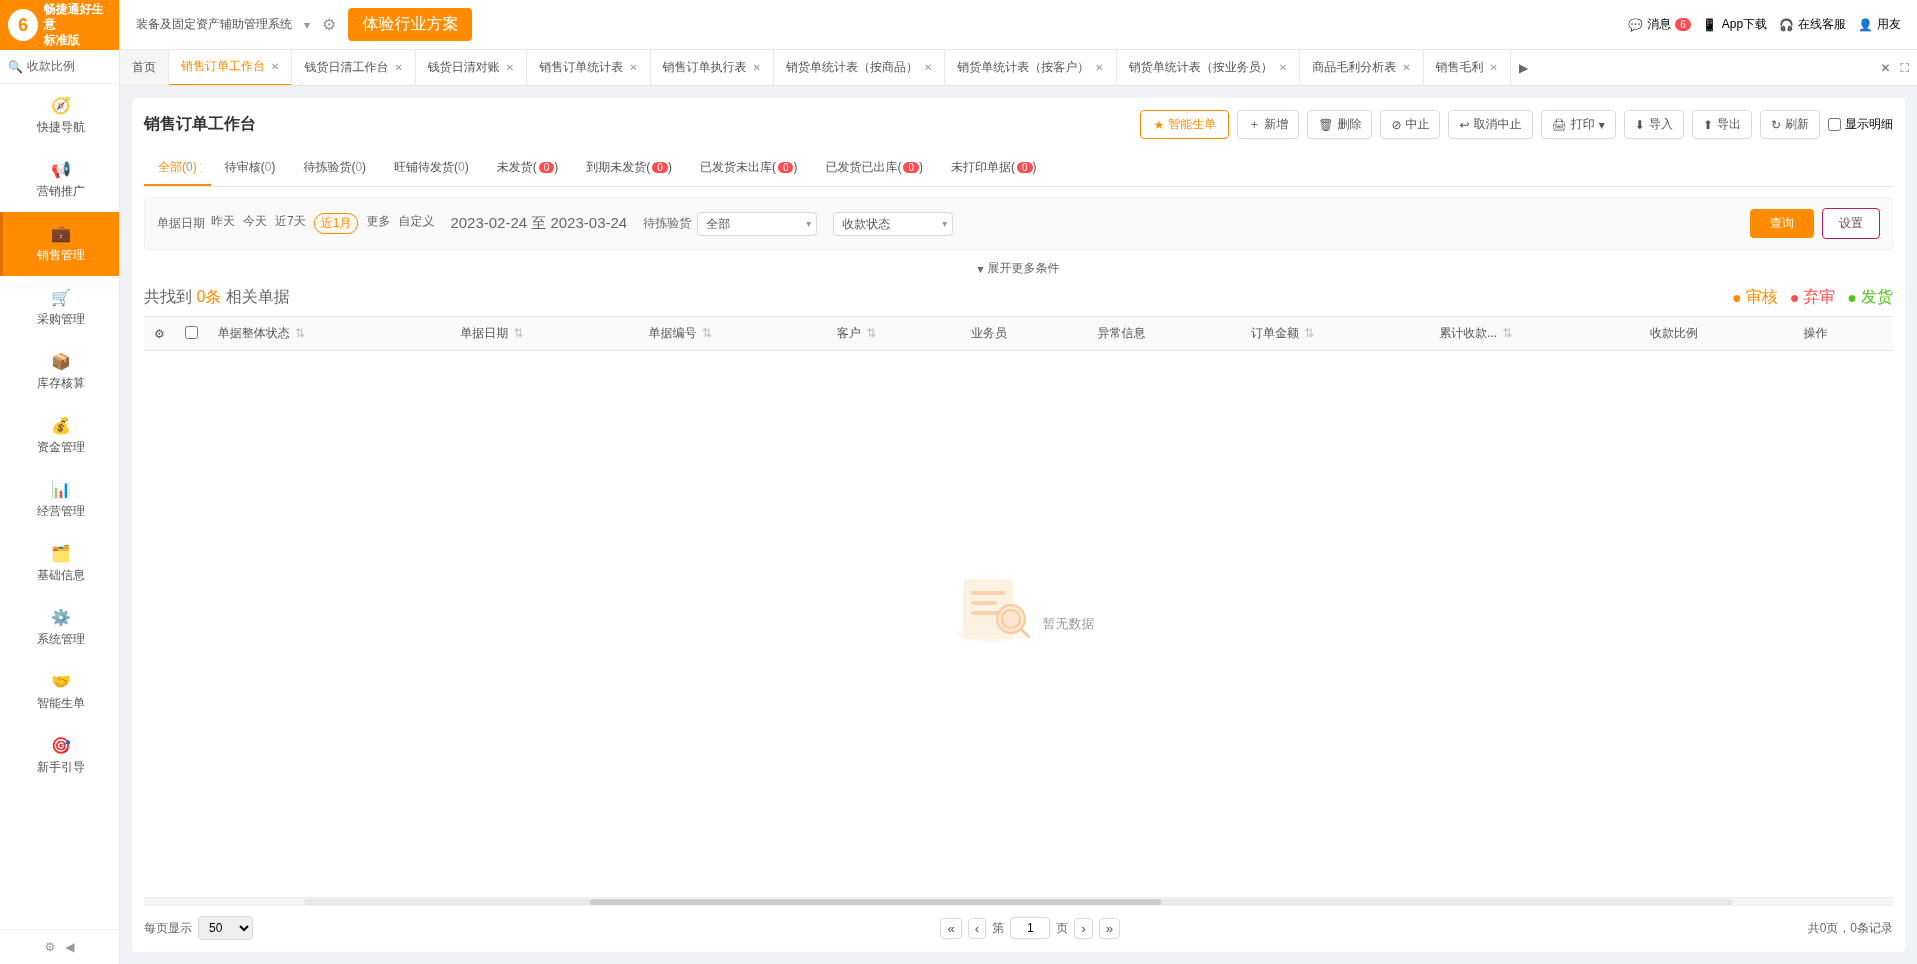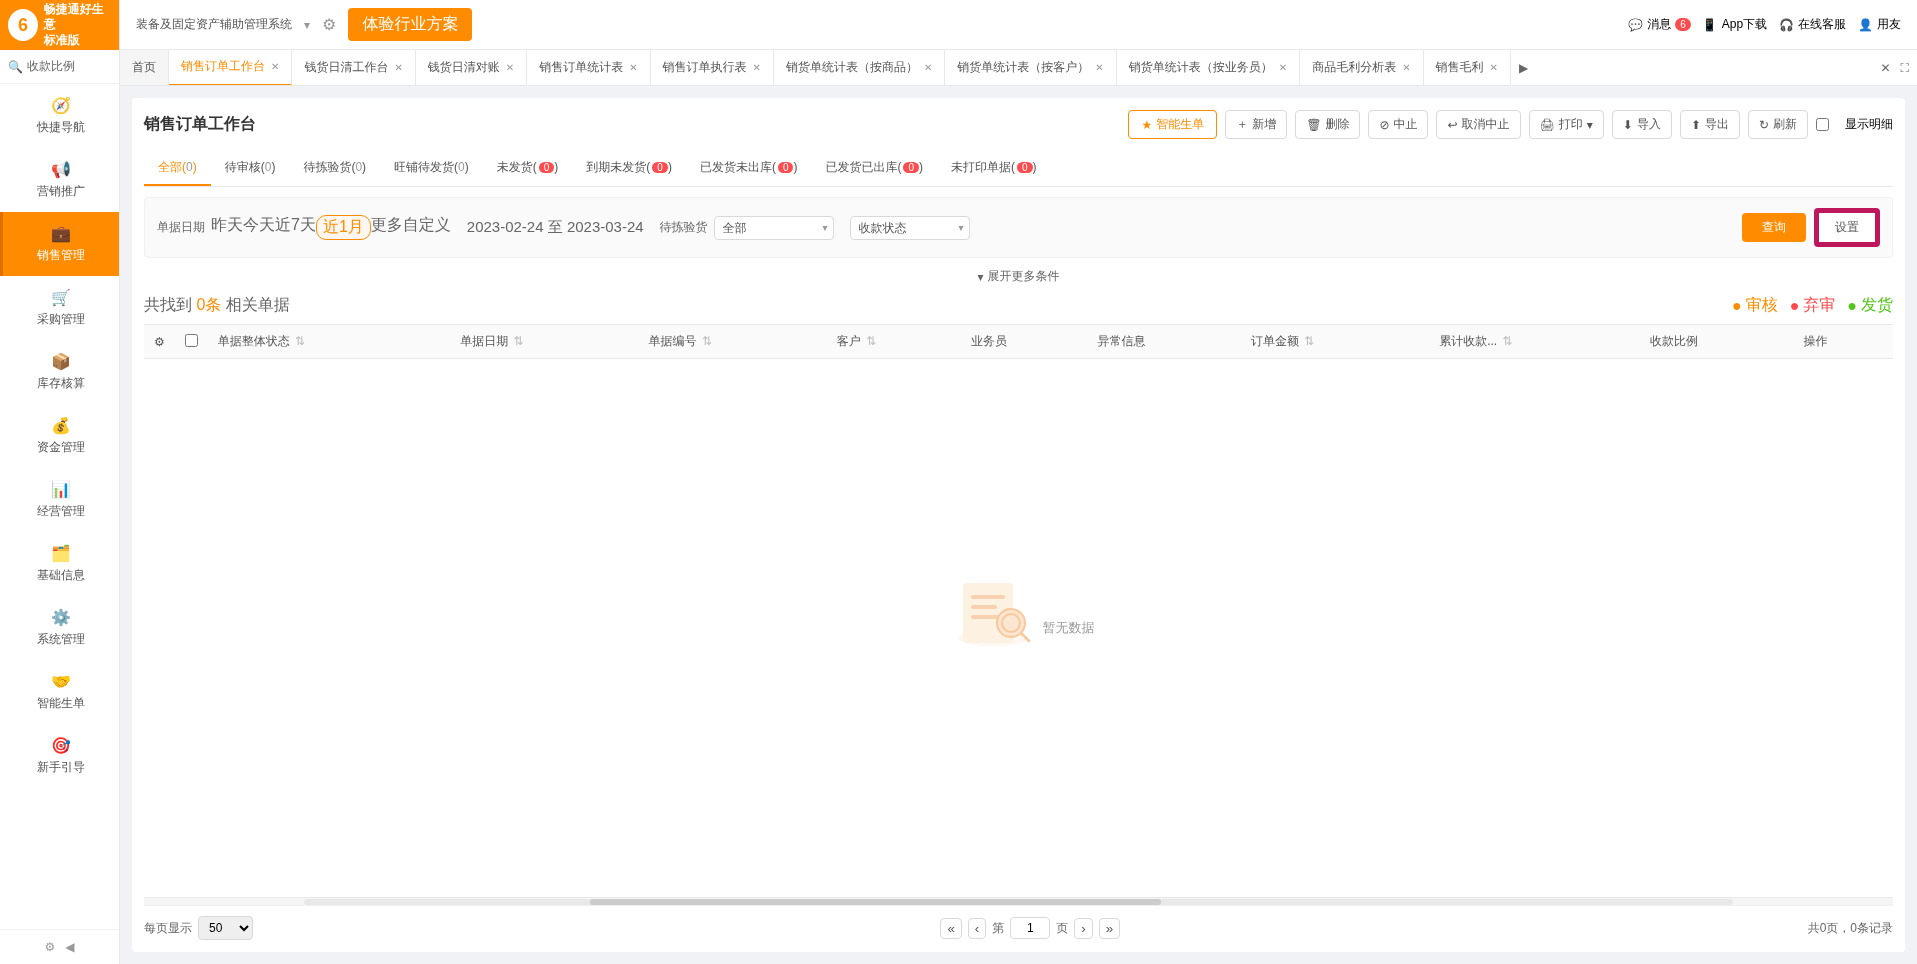--- a/index.html
+++ b/index.html
@@ -50,21 +50,21 @@
     .filter-tabs { display: flex; gap: 0; border-bottom: 1px solid #e8e8e8; margin-bottom: 10px; }
     .filter-tab { padding: 8px 14px; cursor: pointer; color: #555; font-size: 12px; border-bottom: 2px solid transparent; }
     .filter-tab.active { color: #ff8c00; border-bottom-color: #ff8c00; }
     .filter-tab .count-badge { display: inline-block; background: #ff4d4f; color: #fff; border-radius: 10px; padding: 0 5px; font-size: 10px; margin-left: 2px; }
     .filter-tab .count-zero { color: #999; }
 
     
     .filter-row { display: flex; align-items: center; gap: 16px; padding: 8px 0; background: #fafafa; border: 1px solid #f0f0f0; border-radius: 4px; padding: 10px 12px; margin-bottom: 10px; flex-wrap: wrap; }
     .filter-item { display: flex; align-items: center; gap: 6px; font-size: 12px; color: #555; }
     .filter-label { color: #666; white-space: nowrap; }
-    .filter-date-options { display: flex; font-size: 16px; }
+    .filter-date-options { display: flex; gap: 8px; font-size: 12px; }
     .filter-date-opt { color: #666; cursor: pointer; }
     .filter-date-opt.active { color: #ff8c00; background: #fff7f0; padding: 1px 6px; border-radius: 10px; border: 1px solid #ff8c00; }
     .filter-date-range { color: #666; font-size: 15px; }
     .filter-select { border: 1px solid #d9d9d9; border-radius: 4px; padding: 4px 24px 4px 8px; font-size: 12px; color: #555; background: #fff; cursor: pointer; appearance: none; min-width: 120px; }
     .filter-expand { display: flex; align-items: center; gap: 4px; color: #666; cursor: pointer; font-size: 12px; }
     .filter-expand-row { display: flex; justify-content: center; margin-bottom: 10px; }
 
     
     .table-summary { display: flex; align-items: center; justify-content: space-between; margin-bottom: 8px; color: #666; font-size: 16px; }
     .table-summary-actions { display: flex; gap: 12px; }
@@ -284,21 +284,21 @@
             <span>导入</span>
           </button>
           <button class="btn-toolbar">
             <span>⬆</span>
             <span>导出</span>
           </button>
           <button class="btn-toolbar">
             <span>↻</span>
             <span>刷新</span>
           </button>
-          <label style="display:flex;align-items:center;gap:16px;cursor:pointer;">
+          <label style="display:flex;align-items:center;gap:4px;cursor:pointer;">
             <input type="checkbox" style="">
             <span>显示明细</span>
           </label>
         </div>
       </div>
 
       <div class="filter-tabs">
         <div class="filter-tab active">
           <span>全部</span>(<span class="count-zero">0</span>)
         </div>
@@ -351,21 +351,21 @@
         </div>
         <div class="filter-item">
           <div class="select-wrapper">
             <select class="filter-select">
               <option value="">收款状态</option>
             </select>
           </div>
         </div>
         <div style="display:flex;align-items:center;gap:8px;margin-left:auto;">
           <button style="background:#ff8c00;color:#fff;border:none;padding:6px 20px;border-radius:4px;cursor:pointer;font-size:12px;">查询</button>
-          <button style="background:#fff;border:5px solid #be185d;color:#555;padding:6px 16px;border-radius:4px;cursor:pointer;font-size:12px;">设置</button>
+          <button style="background:#fff;border:1px solid #be185d;color:#555;padding:6px 16px;border-radius:4px;cursor:pointer;font-size:12px;">设置</button>
         </div>
       </div>
 
       <div class="filter-expand-row">
         <div class="filter-expand">
           <span>▾</span>
           <span>展开更多条件</span>
         </div>
       </div>
 

